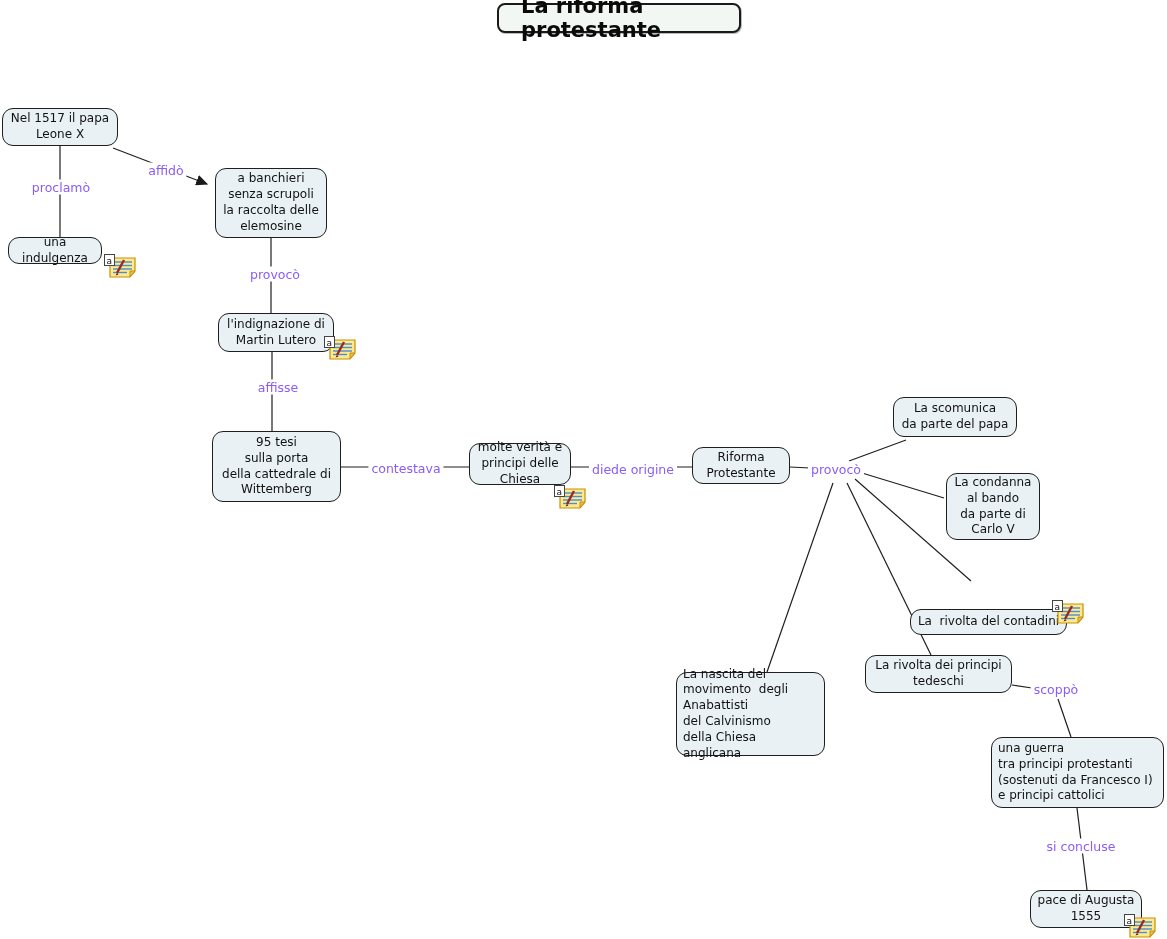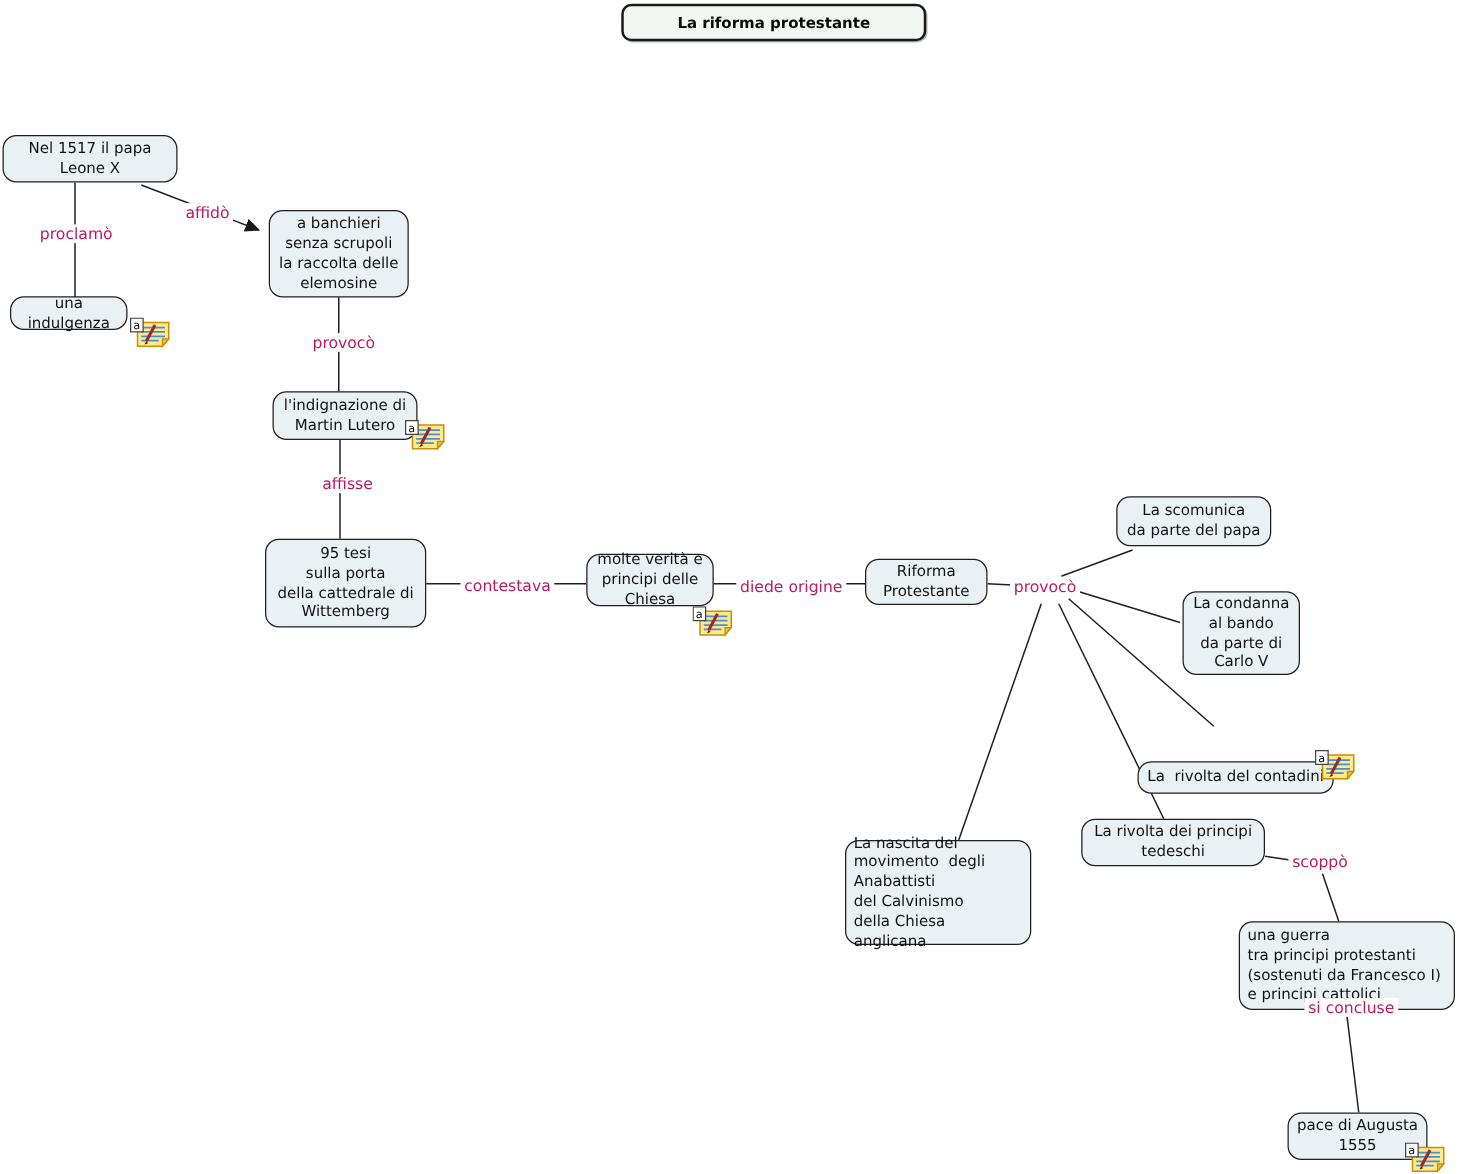--- a/index.html
+++ b/index.html
@@ -38,34 +38,35 @@
     justify-content: flex-start;
   }
   .node.bold { font-weight: normal; }
   .title-node {
     position: absolute;
     z-index: 2;
     background: #f3f7f3;
     border: 2px solid #1a1a1a;
     border-radius: 8px;
     color: #0a0a0a;
-    font-size: 12px;
+    font-size: 21px;
     font-weight: bold;
     display: flex;
     align-items: center;
     justify-content: center;
     white-space: pre-wrap;
     box-shadow: 1px 1px 0 #bbb;
+    padding-left: 22px;
   }
   .link-label {
     position: absolute;
     z-index: 3;
     transform: translate(-50%, -50%);
     background: #ffffff;
-    color: #be185d;
+    color: #8b5cf6;
     font-size: 12.5px;
     padding: 0 3px;
     white-space: nowrap;
   }
   .anno-icon {
     position: absolute;
     z-index: 4;
     width: 33px;
     height: 25px;
   }
@@ -95,21 +96,21 @@
       <line x1="847" y1="483" x2="931" y2="655"></line>
       <line x1="833" y1="483" x2="767" y2="672"></line>
       <line x1="1012" y1="685" x2="1032" y2="688"></line>
       <line x1="1058" y1="699" x2="1071" y2="737"></line>
       <line x1="1077" y1="808" x2="1087" y2="890"></line>
     </g>
   </svg>
 
   <div class="title-node" style="left:497px; top:3px; width:244px; height:30px;">La riforma protestante</div>
 
-  <div class="node" style="left:2px; top:108px; width:140px; height:38px;">Nel 1517 il papa
+  <div class="node" style="left:2px; top:108px; width:116px; height:38px;">Nel 1517 il papa
 Leone X</div>
 
   <div class="node" style="left:8px; top:237px; width:94px; height:27px;">una indulgenza</div>
 
   <div class="node" style="left:215px; top:168px; width:112px; height:70px;">a banchieri
 senza scrupoli
 la raccolta delle
 elemosine</div>
 
   <div class="node" style="left:218px; top:313px; width:116px; height:39px;">l'indignazione di
@@ -155,21 +156,21 @@
 1555</div>
 
   <span class="link-label" style="left:61px; top:187px;">proclamò</span>
   <span class="link-label" style="left:166px; top:170px;">affidò</span>
   <span class="link-label" style="left:275px; top:274px;">provocò</span>
   <span class="link-label" style="left:278px; top:387px;">affisse</span>
   <span class="link-label" style="left:406px; top:468px;">contestava</span>
   <span class="link-label" style="left:633px; top:469px;">diede origine</span>
   <span class="link-label" style="left:836px; top:469px;">provocò</span>
   <span class="link-label" style="left:1056px; top:689px;">scoppò</span>
-  <span class="link-label" style="left:1081px; top:806px;">si concluse</span>
+  <span class="link-label" style="left:1081px; top:846px;">si concluse</span>
 
   <svg class="anno-icon" style="left:104px; top:254px;" viewBox="0 0 33 25">
     <path d="M6,4 H31 V17 L26,23 H6 Z" fill="#ffe98f" stroke="#c98f00" stroke-width="1.2"></path>
     <path d="M31,17 L26,17 L26,23 Z" fill="#e3c055" stroke="#c98f00" stroke-width="1"></path>
     <g stroke="#4a8fd4" stroke-width="1.4">
       <line x1="9" y1="8" x2="28" y2="8"></line>
         <line x1="9" y1="11.5" x2="28" y2="11.5"></line>
       <line x1="9" y1="15" x2="28" y2="15"></line>
         <line x1="9" y1="18.5" x2="23" y2="18.5"></line>
     </g>

